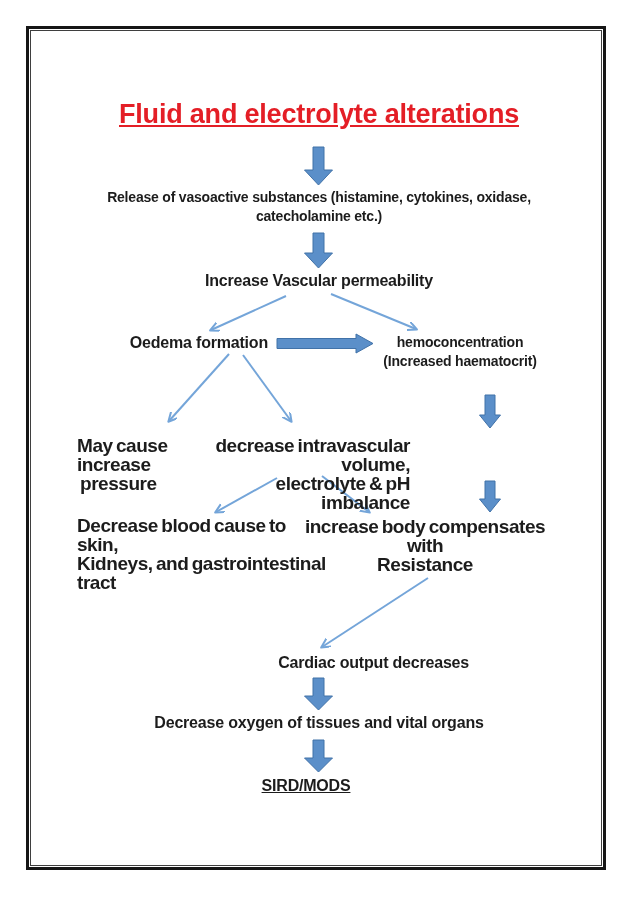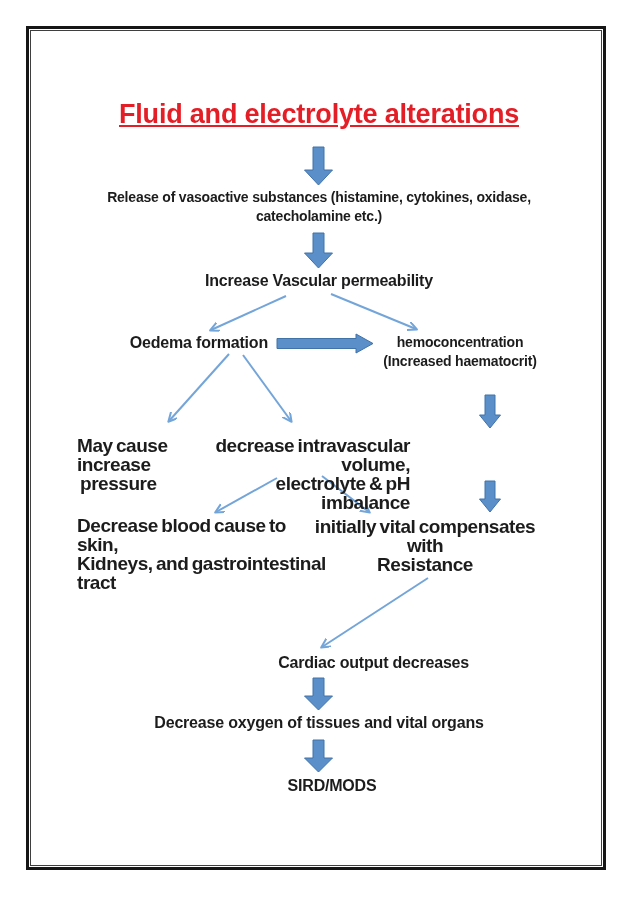--- a/index.html
+++ b/index.html
@@ -92,23 +92,23 @@
     <div>electrolyte &amp; pH imbalance</div>
   </div>
 
 
   <div class="node tight alignleft" style="left:77px;top:516px;width:250px;">
     <div>Decrease blood cause to skin,</div>
     <div>Kidneys, and gastrointestinal tract</div>
   </div>
 
   <div class="node tight" style="left:300px;top:517px;width:250px;">
-    <div>initially vital compensates with</div>
+    <div>increase body compensates with</div>
     <div>Resistance</div>
   </div>
 
   <div class="node sz16" style="left:169px;top:653px;width:300px;text-align:right;">Cardiac output decreases</div>
 
   <div class="node sz16" style="left:119px;top:713px;width:400px;">Decrease oxygen of tissues and vital organs</div>
 
-  <div class="node sz16" style="left:182px;top:776px;width:300px;">SIRD/MODS</div>
+  <div class="node sz16" style="left:156px;top:776px;width:300px;text-decoration:underline;">SIRD/MODS</div>
 
 </div>
 
 </body></html>

